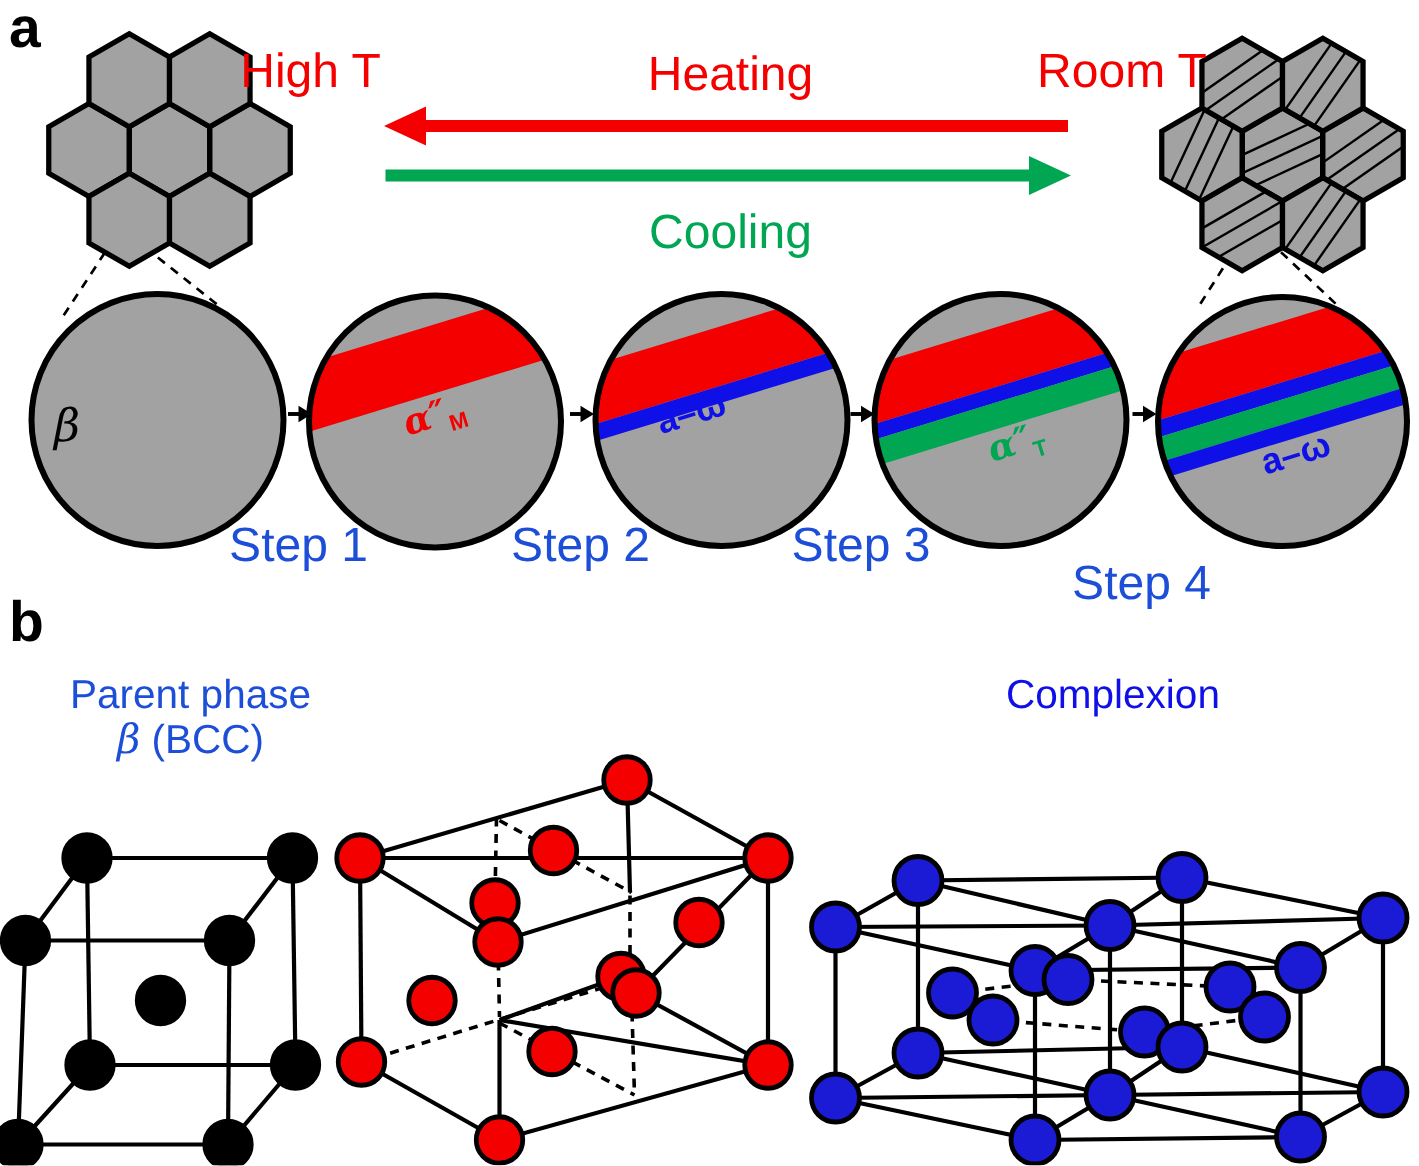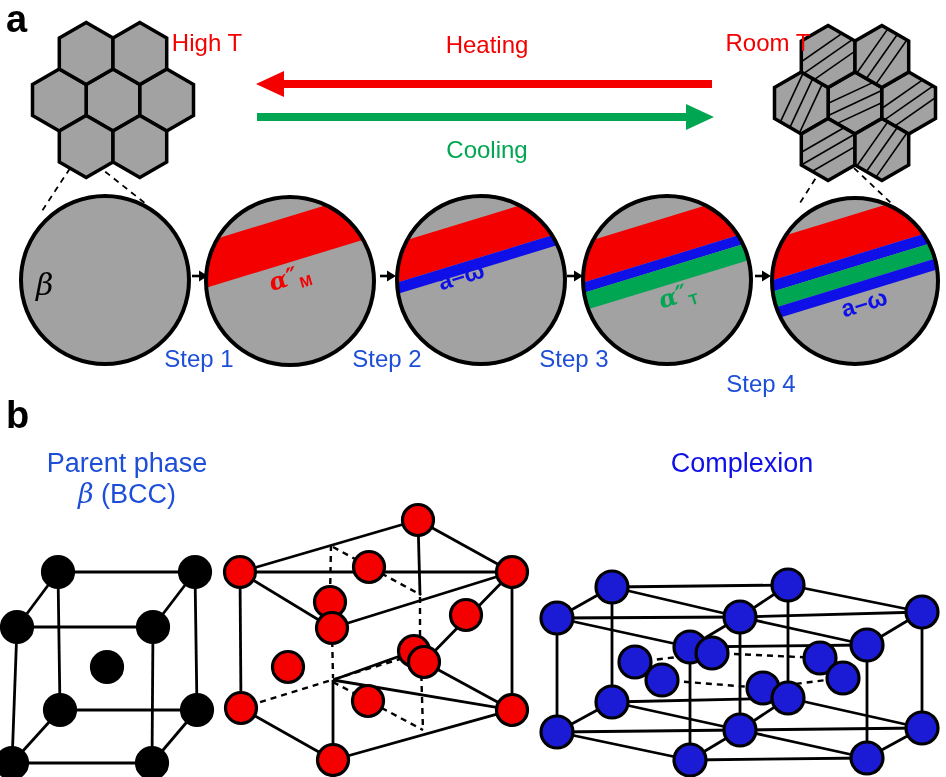--- a/index.html
+++ b/index.html
@@ -2,21 +2,21 @@
 <html style="--red: #f40000; --green: #00a651; --blue: #0f0fe8; --atom_blue: #1b1bd5; --gray: #a2a2a2; --black: #000000;"><head>
 <meta charset="utf-8">
 <style>
   html,body{margin:0;padding:0;background:#ffffff;}
   #fig{position:relative;width:946px;height:777px;background:#ffffff;overflow:hidden;
        font-family:"Liberation Sans", sans-serif;}
   #canvas{position:absolute;left:0;top:0;}
   .lbl{position:absolute;white-space:nowrap;line-height:1;}
   .ctr{transform:translateX(-50%);}
   .panel-letter{font-size:38px;font-weight:bold;color:#000;}
-  .t28{font-size:24px;}
+  .t28{font-size:32px;}
   .c-red{color:var(--red);}
   .c-green{color:var(--green);}
   .c-blue{color:var(--blue);}
   .c-black{color:#1d4ed8;}
   .greek{font-family:"DejaVu Serif", serif;font-style:italic;}
   .band-lbl{transform:translate(-50%,-50%) rotate(-17deg);font-size:24px;font-weight:bold;}
   .band-lbl sub{font-size:15px;font-weight:bold;}
   .beta-lbl{font-size:30px;color:#000;}
   .title-line{font-size:27px;margin-top:12px;}
 </style>
@@ -297,21 +297,21 @@
         <circle cx="557" cy="732" r="16" fill="#1b1bd5" stroke="#000" stroke-width="3.2"></circle>
         <circle cx="740" cy="730" r="16" fill="#1b1bd5" stroke="#000" stroke-width="3.2"></circle>
         <circle cx="867" cy="758" r="16" fill="#1b1bd5" stroke="#000" stroke-width="3.2"></circle>
         <circle cx="690" cy="760" r="16" fill="#1b1bd5" stroke="#000" stroke-width="3.2"></circle>
       </g>
     </svg>
 
   <div class="lbl panel-letter" style="left:6px;top:0px;">a</div>
   <div class="lbl ctr t28 c-red" style="left:207px;top:31px;">High T</div>
   <div class="lbl ctr t28 c-red" style="left:487px;top:33px;">Heating</div>
-  <div class="lbl ctr t28 c-red" style="left:748px;top:31px;margin-left:20px;">Room T</div>
+  <div class="lbl ctr t28 c-red" style="left:748px;top:31px;">Room T</div>
   <div class="lbl ctr t28 c-green" style="left:487px;top:138px;">Cooling</div>
   <div class="lbl beta-lbl greek" style="left:36px;top:270px;">β</div>
 
   <div class="lbl ctr t28 c-black" style="left:199px;top:347px;">Step 1</div>
   <div class="lbl ctr t28 c-black" style="left:387px;top:347px;">Step 2</div>
   <div class="lbl ctr t28 c-black" style="left:574px;top:347px;">Step 3</div>
   <div class="lbl ctr t28 c-black" style="left:761px;top:347px;margin-top:25px;">Step 4</div>
 
   <div class="lbl band-lbl c-red" style="left:290px;top:279px;"><span class="greek">α″</span><sub>M</sub></div>
   <div class="lbl band-lbl c-blue" style="left:461px;top:276px;">a–ω</div>

